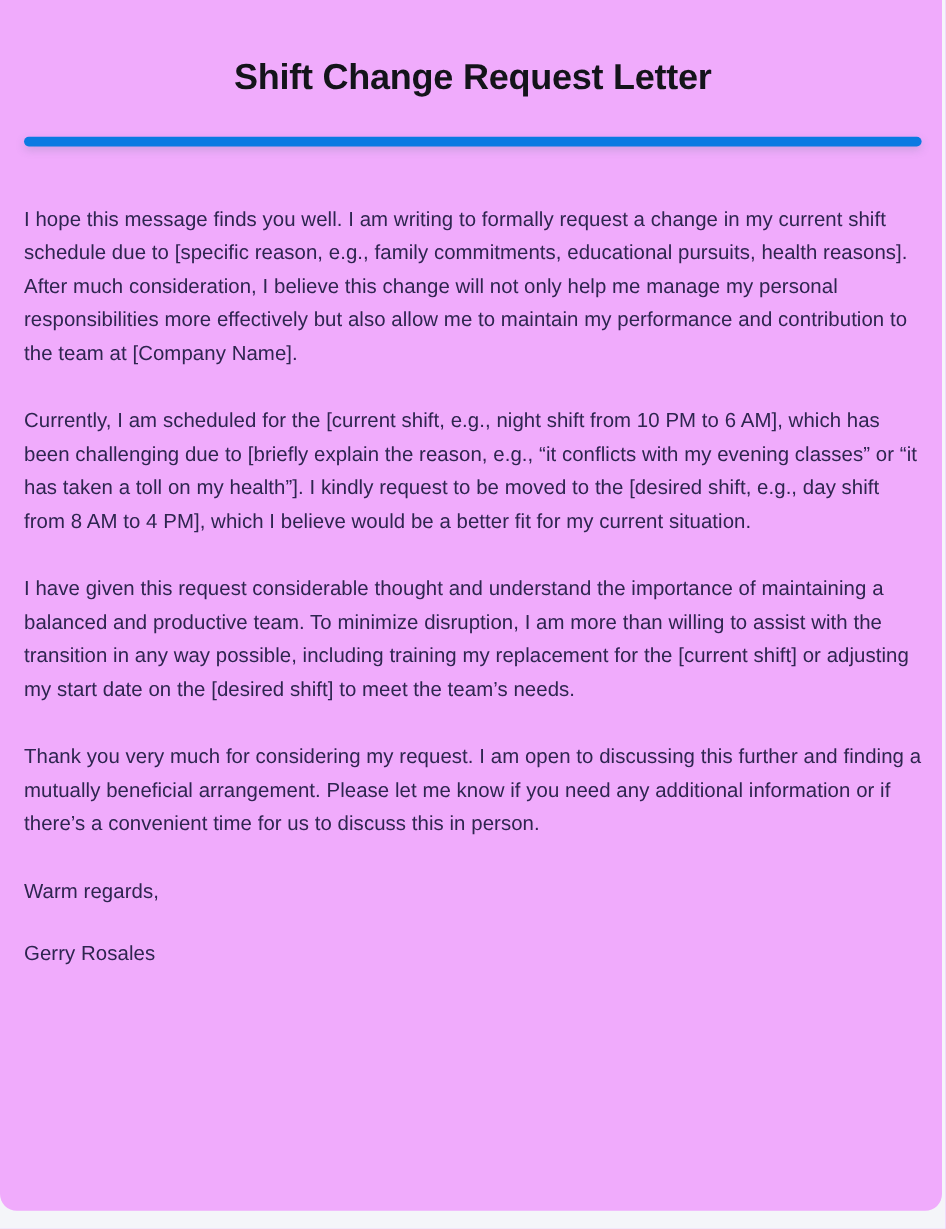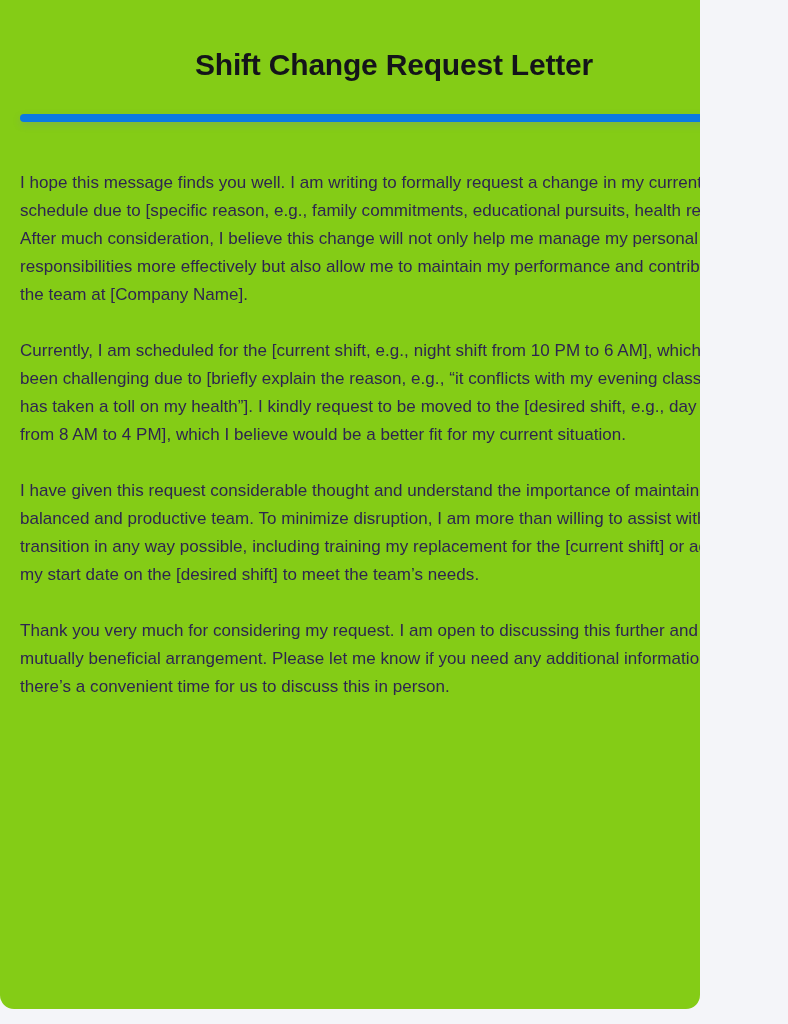--- a/index.html
+++ b/index.html
@@ -19,23 +19,23 @@
     position: relative;
     width: 788px;
     height: 1024px;
     box-sizing: border-box;
   }
 
   .letter-card {
     position: absolute;
     top: 0;
     left: 0;
-    width: 700px;
+    width: 785px;
     height: 1009px;
-    background: #84cc16;
+    background: #f0abfc;
     border-bottom-left-radius: 14px;
     border-bottom-right-radius: 14px;
     box-sizing: border-box;
     overflow: hidden;
   }
 
   .letter-inner {
     padding: 0 20px;
     box-sizing: border-box;
     width: 788px;
@@ -115,19 +115,21 @@
 
         <p>I hope this message finds you well. I am writing to formally request a change in my current shift schedule due to [specific reason, e.g., family commitments, educational pursuits, health reasons]. After much consideration, I believe this change will not only help me manage my personal responsibilities more effectively but also allow me to maintain my performance and contribution to the team at [Company Name].</p>
 
         <p>Currently, I am scheduled for the [current shift, e.g., night shift from 10 PM to 6 AM], which has been challenging due to [briefly explain the reason, e.g., “it conflicts with my evening classes” or “it has taken a toll on my health”]. I kindly request to be moved to the [desired shift, e.g., day shift from 8 AM to 4 PM], which I believe would be a better fit for my current situation.</p>
 
         <p>I have given this request considerable thought and understand the importance of maintaining a balanced and productive team. To minimize disruption, I am more than willing to assist with the transition in any way possible, including training my replacement for the [current shift] or adjusting my start date on the [desired shift] to meet the team’s needs.</p>
 
 
         <p>Thank you very much for considering my request. I am open to discussing this further and finding a mutually beneficial arrangement. Please let me know if you need any additional information or if there’s a convenient time for us to discuss this in person.</p>
 
+        <p class="closing">Warm regards,</p>
 
+        <p class="signature">Gerry Rosales</p>
 
       </div>
     </div>
   </div>
 
 </div>
 
 </body></html>

